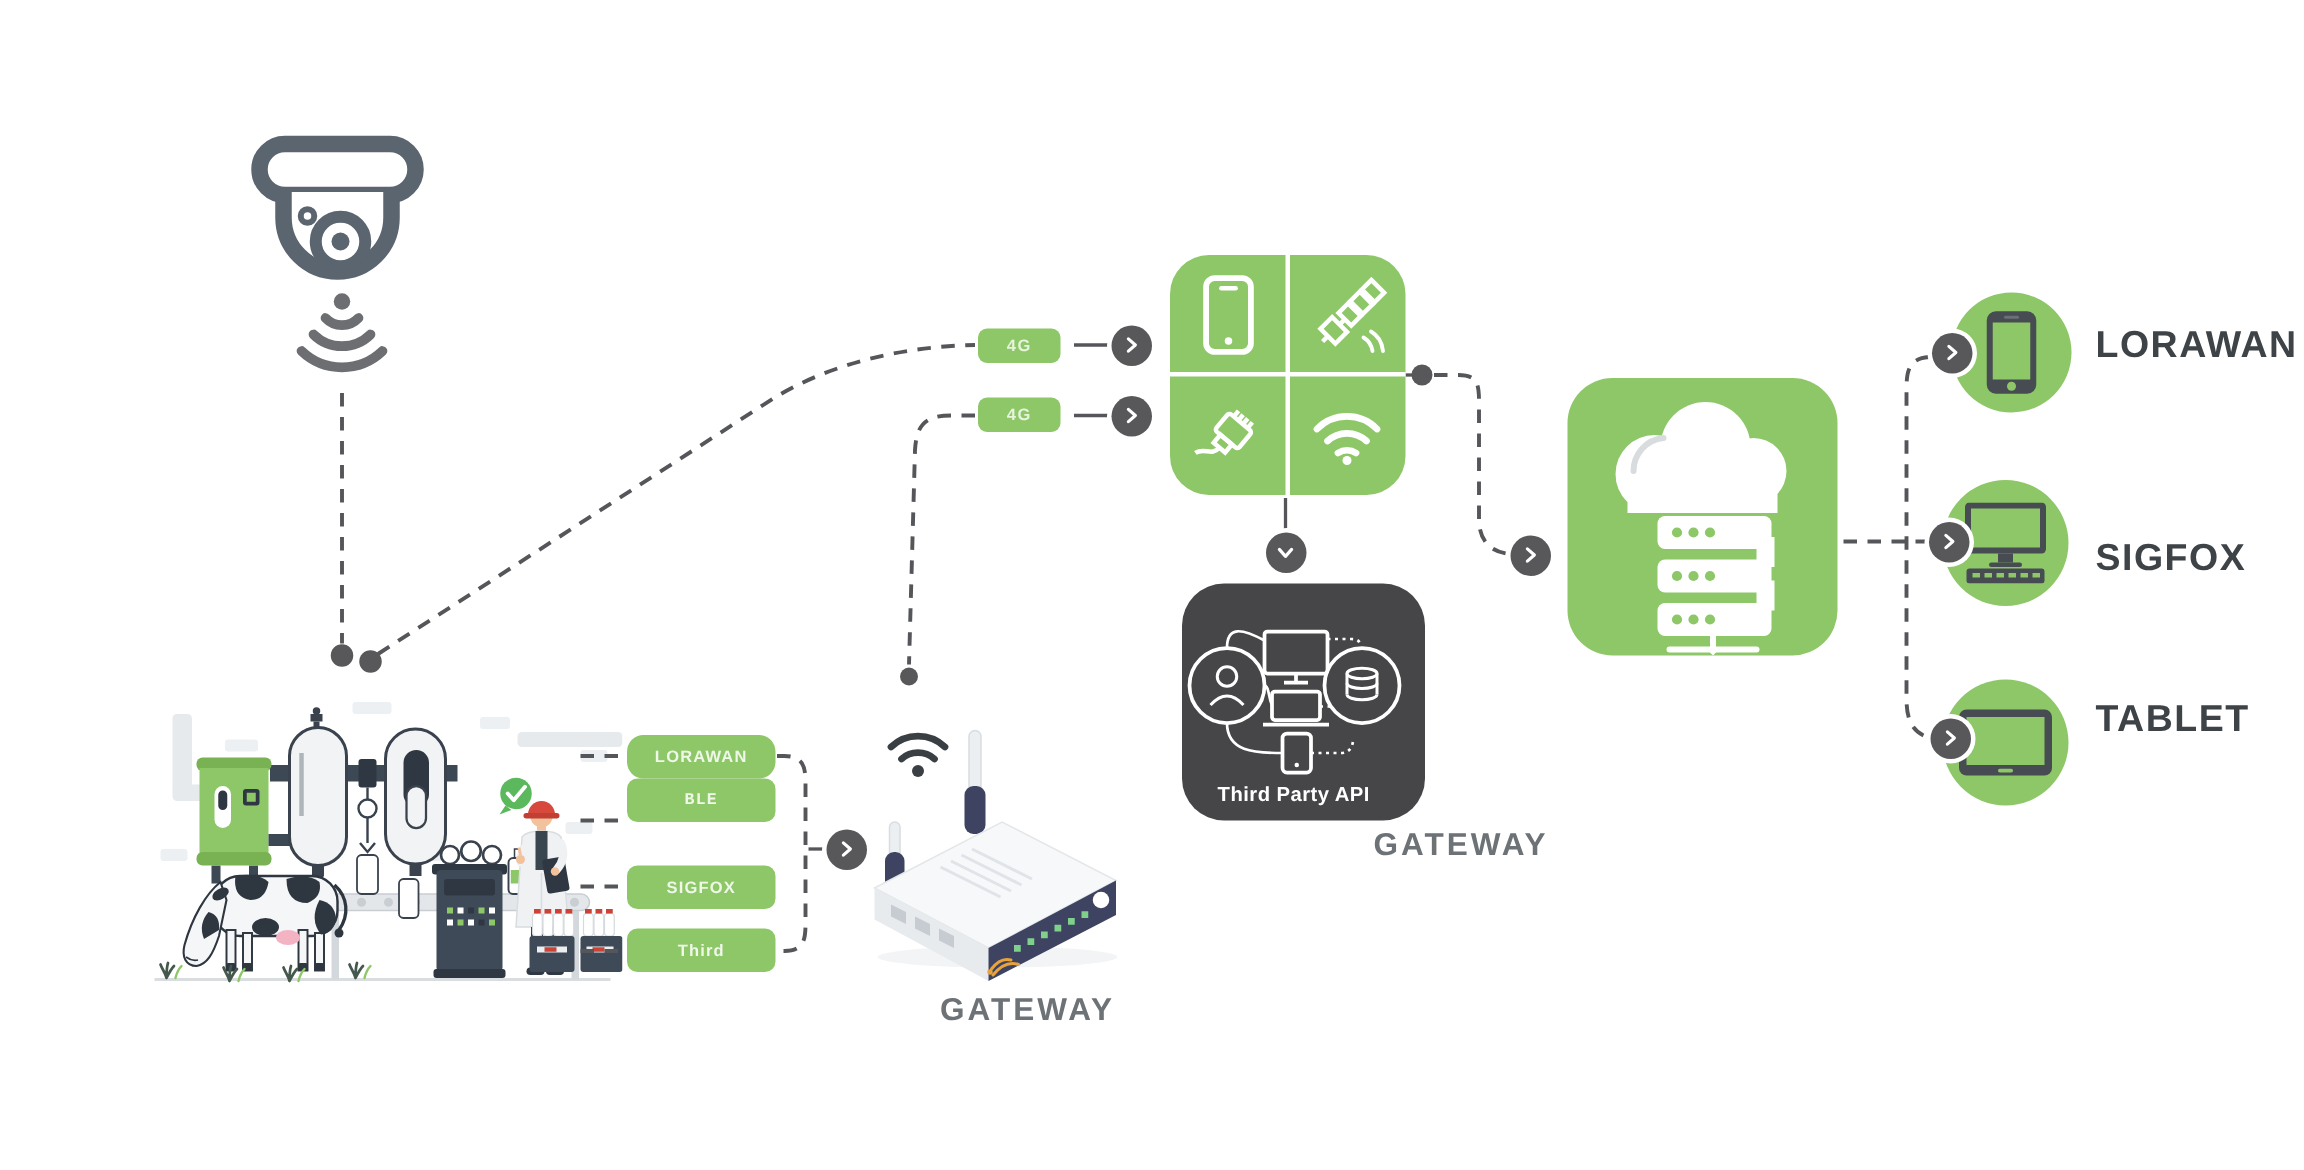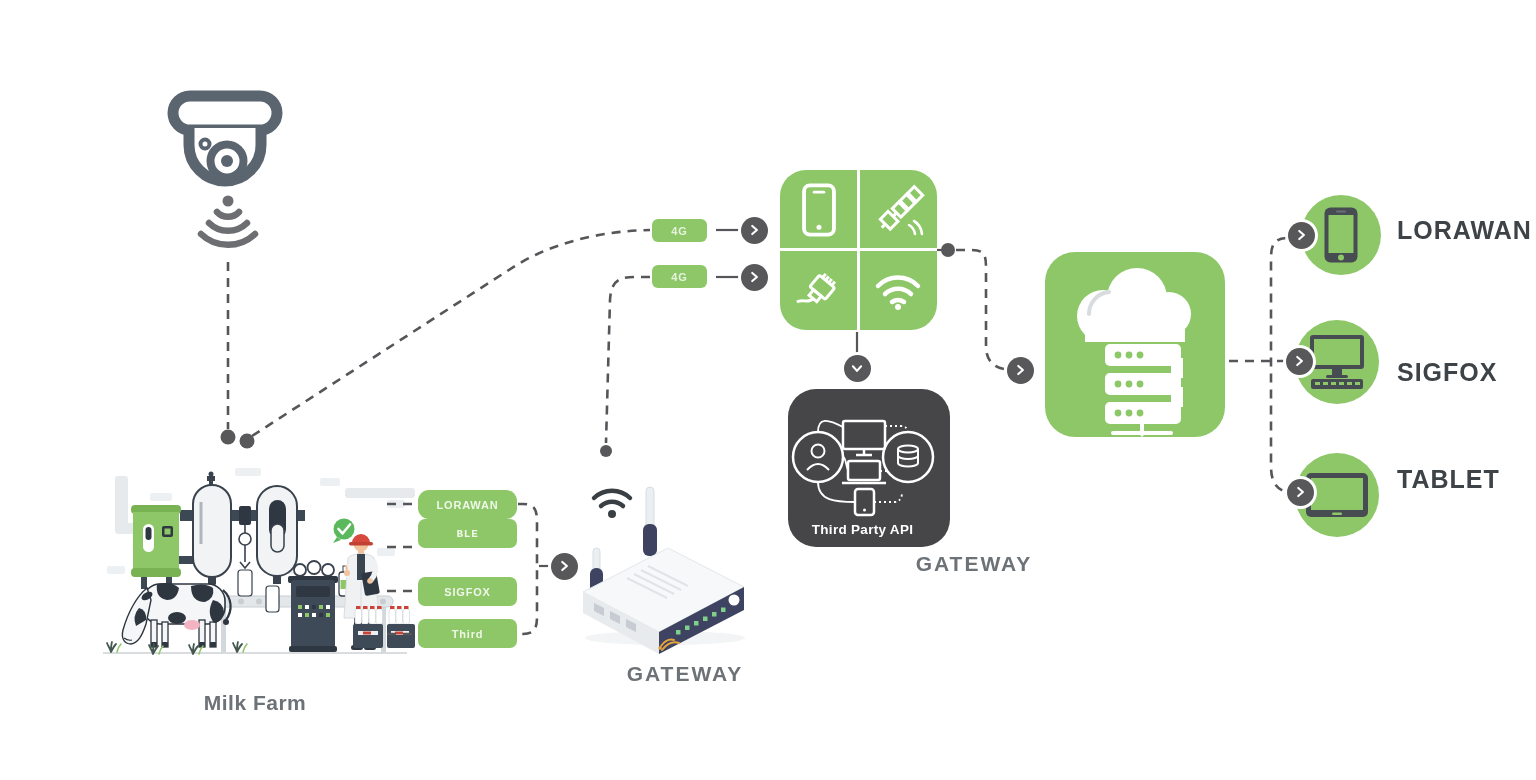--- a/index.html
+++ b/index.html
@@ -279,21 +279,20 @@
         <path d="M937 250 H943"></path>
     </g>
     <g fill="#58585a">
       <circle cx="228" cy="437" r="7.5"></circle>
         <circle cx="247" cy="441" r="7.5"></circle>
       <circle cx="948" cy="250" r="7"></circle>
         <circle cx="606" cy="451" r="6"></circle>
     </g>
   </svg>
 
-  <div class="gray-label" style="left:155px;top:691px;letter-spacing:.5px;">Milk Farm</div>
 
   <div class="pill" style="top:490px;border-radius:11px;">LORAWAN</div>
   <div class="pill" style="top:519px;font-family:Liberation Mono, monospace;">BLE</div>
   <div class="pill" style="top:577px;">SIGFOX</div>
   <div class="pill" style="top:619px;">Third</div>
 
   <div class="badge" style="top:219px;">4G</div>
   <div class="badge" style="top:265px;">4G</div>
 
   <svg class="abs" style="left:560px;top:440px;" width="200" height="215" viewBox="0 0 200 215">

